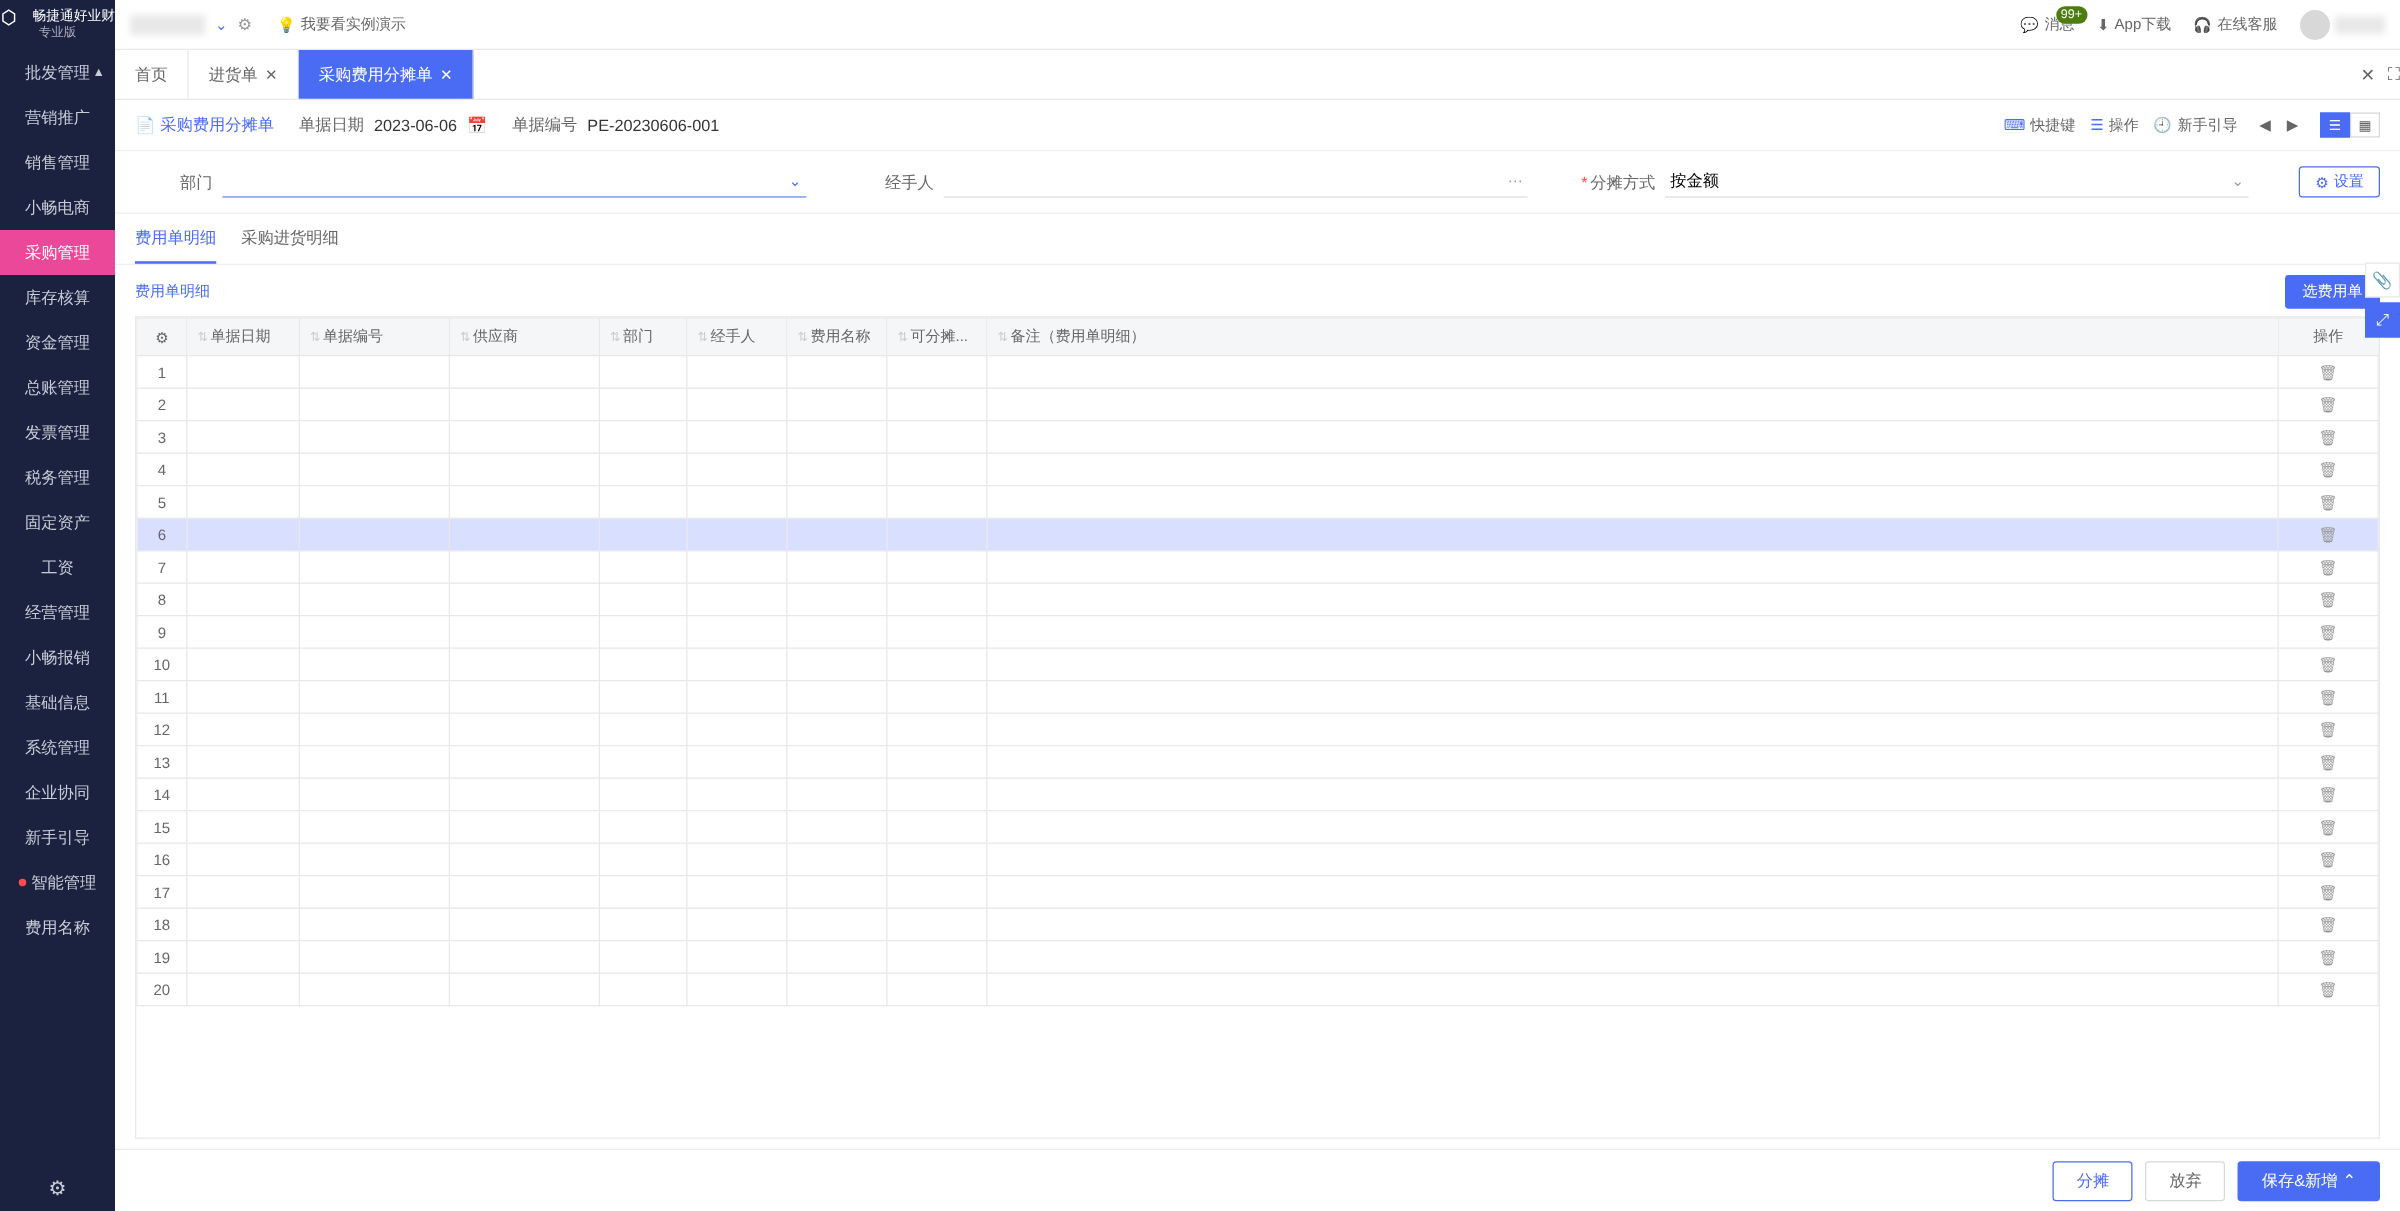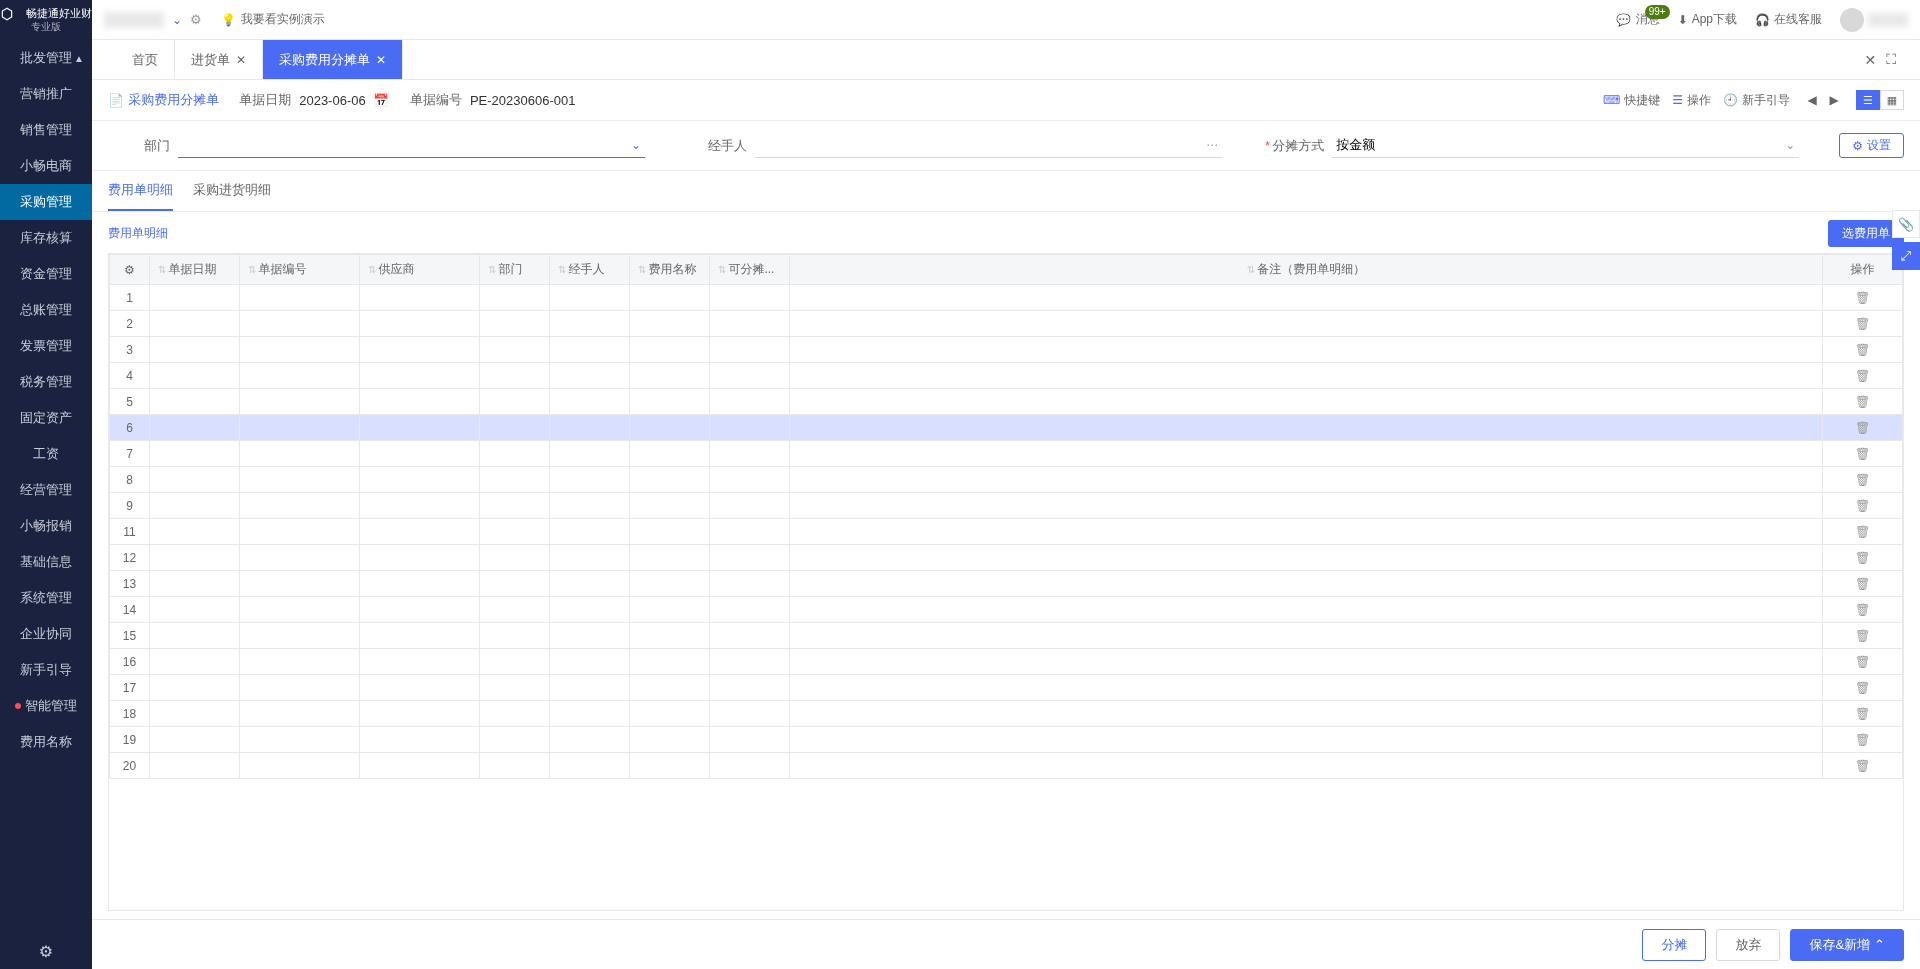--- a/index.html
+++ b/index.html
@@ -8,21 +8,21 @@
 .app { display: flex; height: 100vh; }
 
 
 .sidebar { width: 92px; background: #1a2240; color: #fff; display: flex; flex-direction: column; }
 .logo-area { height: 40px; display: flex; align-items: center; justify-content: center; background: #1a2240; padding: 4px 0; }
 .logo-text { font-size: 11px; display: flex; flex-direction: column; align-items: center; line-height: 1.2; }
 .logo-main { display: flex; align-items: center; gap: 12px; }
 .logo-sub { font-size: 10px; color: #aab; }
 .nav-list { flex: 1; overflow-y: auto; }
 .nav-item { height: 36px; display: flex; align-items: center; justify-content: center; font-size: 13px; cursor: pointer; color: #c8cdd8; }
-.nav-item.active { background: #0369a1; color: #fff; }
+.nav-item.active { background: #ec4899; color: #fff; }
 .nav-item.expand { position: relative; }
 .nav-item .arrow { position: absolute; right: 8px; font-size: 10px; }
 .nav-item .dot { width: 6px; height: 6px; background: #ff4d4f; border-radius: 50%; margin-right: 4px; }
 .sidebar-footer { height: 36px; display: flex; align-items: center; justify-content: center; }
 .gear-icon { color: #c8cdd8; font-size: 16px; }
 
 
 .main { flex: 1; display: flex; flex-direction: column; background: #fff; min-width: 0; }
 
 
@@ -31,21 +31,21 @@
 .org-name { filter: blur(3px); background: #e8e8e8; width: 60px; height: 16px; }
 .org-chev { color: #4a6cf5; font-size: 12px; }
 .demo-link { margin-left: 20px; color: #666; font-size: 12px; display: flex; align-items: center; gap: 4px; }
 .top-right { margin-left: auto; display: flex; align-items: center; gap: 18px; color: #666; font-size: 12px; }
 .top-right-item { display: flex; align-items: center; gap: 4px; cursor: pointer; position: relative; }
 .badge { position: absolute; top: -6px; right: -10px; background: #4d7c0f; color: #fff; font-size: 10px; padding: 0 4px; border-radius: 8px; line-height: 14px; }
 .avatar { width: 24px; height: 24px; border-radius: 50%; background: #d8d8d8; }
 .blur-name { filter: blur(3px); background: #e8e8e8; width: 40px; height: 14px; }
 
 
-.tabs-bar { height: 40px; display: flex; align-items: center; border-bottom: 1px solid #e8e8e8; padding: 0 24px; }
+.tabs-bar { height: 40px; display: flex; align-items: center; border-bottom: 1px solid #e8e8e8; padding: 0 0; }
 .tab { height: 100%; padding: 0 16px; display: flex; align-items: center; gap: 6px; border-right: 1px solid #e8e8e8; cursor: pointer; font-size: 13px; color: #666; }
 .tab.active { background: #4a6cf5; color: #fff; }
 .tab-close { font-size: 12px; cursor: pointer; }
 .tabs-right { margin-left: auto; display: flex; align-items: center; gap: 10px; }
 .icon-btn { cursor: pointer; color: #666; font-size: 14px; }
 
 
 .form-header { padding: 10px 16px; display: flex; align-items: center; gap: 20px; border-bottom: 1px solid #eee; position: relative; }
 .form-title { color: #4a6cf5; font-size: 13px; display: flex; align-items: center; gap: 4px; }
 .form-title .icon { color: #4a6cf5; }
@@ -108,21 +108,21 @@
 .attach-btn.blue { background: #4a6cf5; color: #fff; border-color: #4a6cf5; }
 
 .col-num { width: 40px; }
 .col-date { width: 90px; }
 .col-code { width: 120px; }
 .col-supplier { width: 120px; }
 .col-dept { width: 70px; }
 .col-handler { width: 80px; }
 .col-feename { width: 80px; }
 .col-allocatable { width: 80px; }
-.col-remark { width: auto; text-align: center; }
+.col-remark { width: auto; }
 .col-op { width: 80px; }
 </style>
 </head>
 <body>
 
 <div class="app">
 
   <div class="sidebar">
     <div class="logo-area">
       <div class="logo-text">
@@ -452,20 +452,32 @@
                 <td></td>
                 <td></td>
                 <td></td>
                 <td></td>
                 <td></td>
                 <td></td>
                 <td></td>
                 <td class="center"><span class="del-icon">🗑</span></td>
               </tr>
               <tr>
+                <td class="center">10</td>
+                <td></td>
+                <td></td>
+                <td></td>
+                <td></td>
+                <td></td>
+                <td></td>
+                <td></td>
+                <td></td>
+                <td class="center"><span class="del-icon">🗑</span></td>
+              </tr>
+              <tr>
                 <td class="center">11</td>
                 <td></td>
                 <td></td>
                 <td></td>
                 <td></td>
                 <td></td>
                 <td></td>
                 <td></td>
                 <td></td>
                 <td class="center"><span class="del-icon">🗑</span></td>

